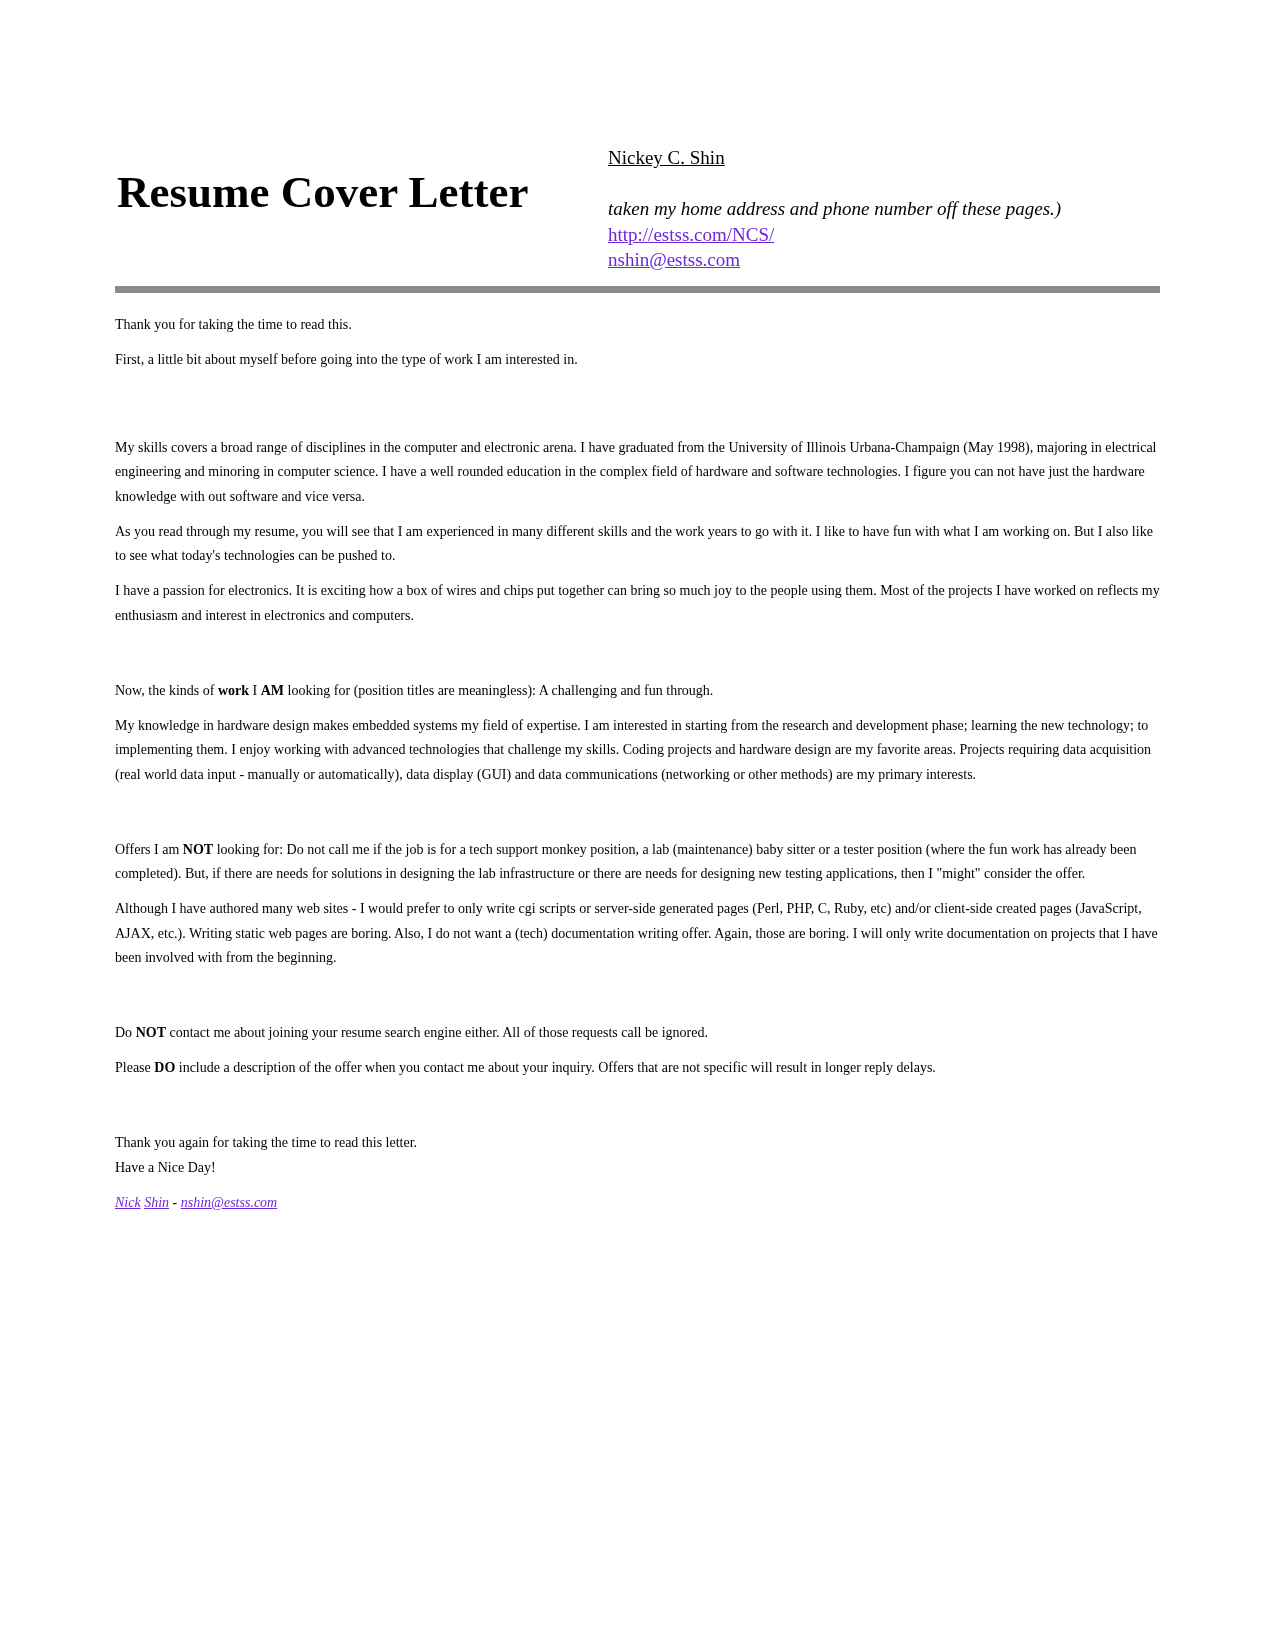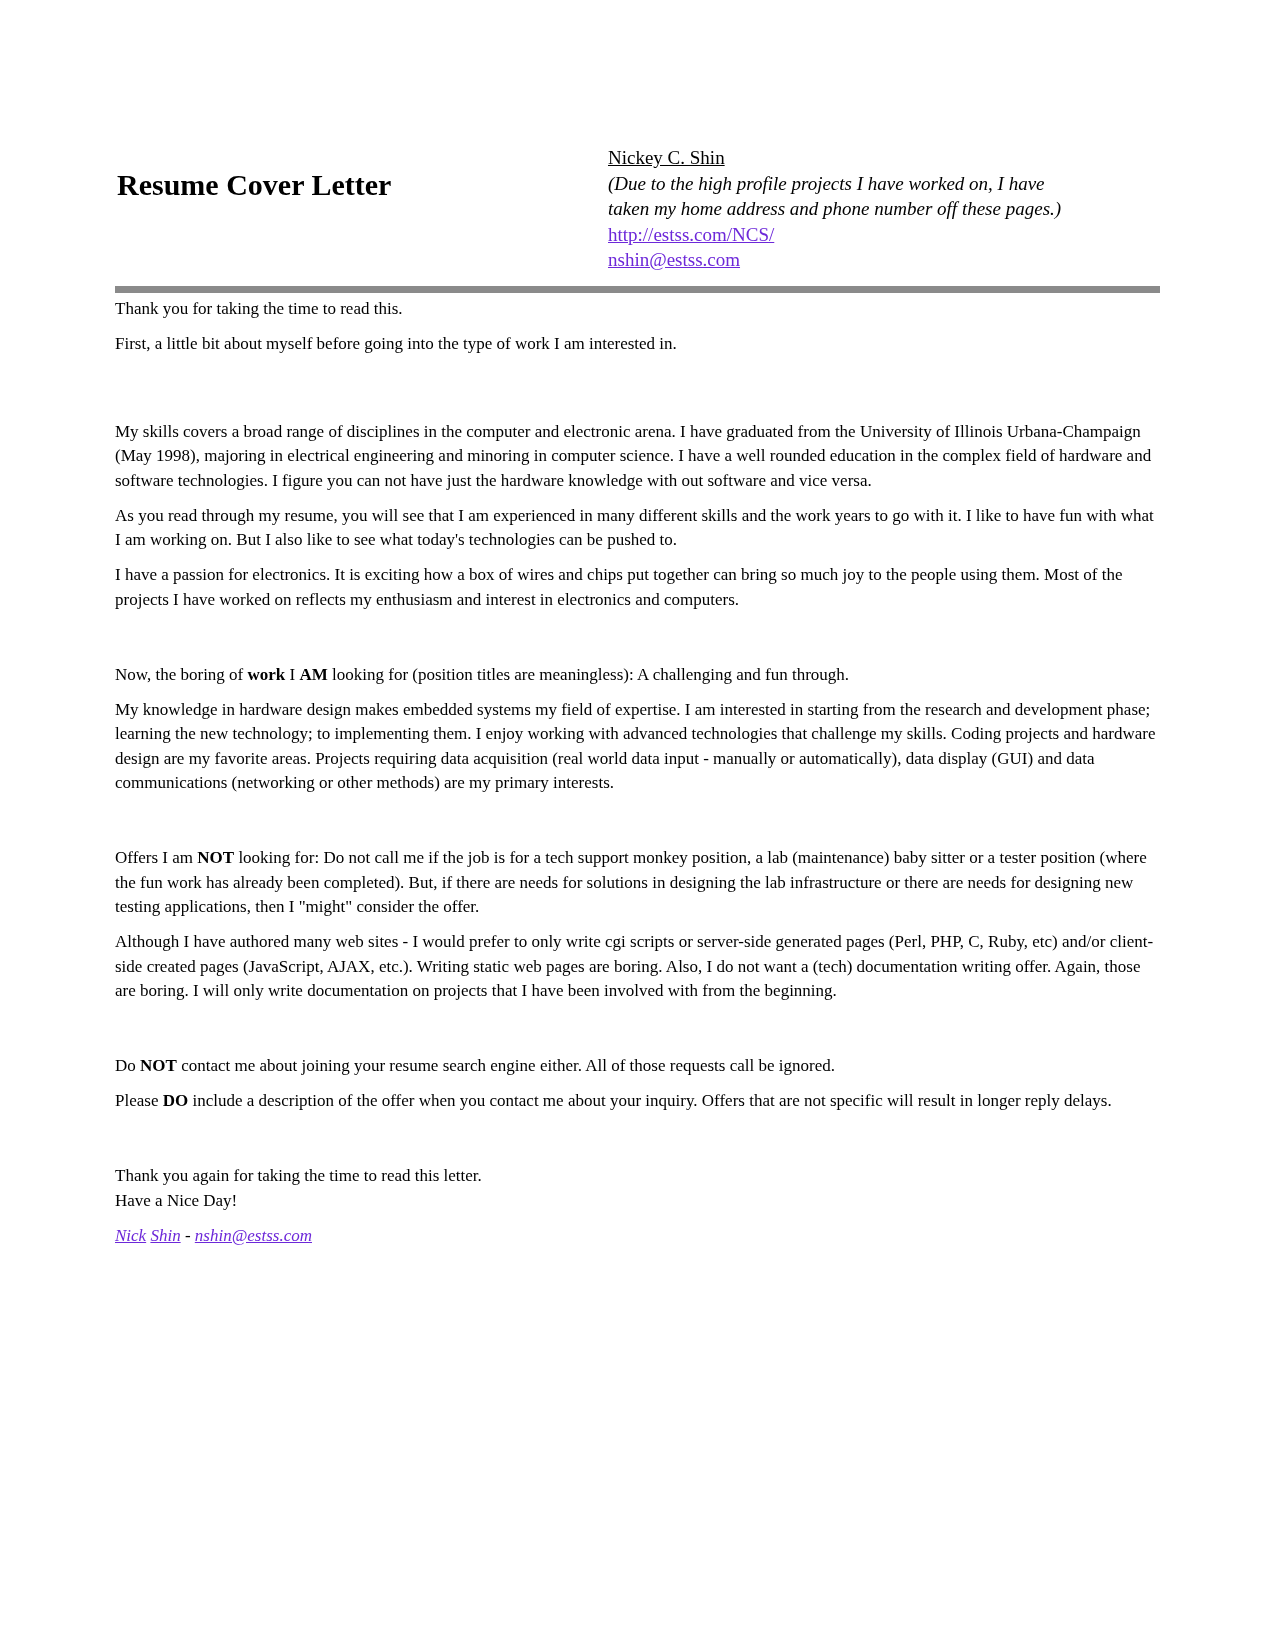--- a/index.html
+++ b/index.html
@@ -12,21 +12,21 @@
   }
   .page {
     box-sizing: border-box;
     width: 1275px; height: 1650px;
     padding: 145px 115px 0 115px;
   }
   
   .header { display: flex; align-items: flex-start; }
   .header-left { flex: 0 0 493px; }
   .doc-title {
-    font-size: 30px;
+    font-size: 45px;
     font-weight: bold;
     line-height: 1.1;
     margin: 23px 0 0 2px;
     white-space: nowrap;
   }
   .contact {
     flex: 1 1 auto;
     font-size: 19px;
     line-height: 25.5px;
   }
@@ -37,64 +37,64 @@
     text-decoration: underline;
     cursor: pointer;
   }
   .divider {
     height: 7px;
     background: #8a8a8a;
     margin-top: 13px;
   }
   
   .letter-body {
-    margin-top: 4px;
-    font-size: 17px;
+    margin-top: 20px;
+    font-size: 14px;
     line-height: 24.5px;
     max-width: 1045px;
   }
   .letter-body p { margin: 0 0 10.5px 0; }
   .spacer { height: 40px; }
   .spacer-xl { height: 53px; }
   .signature { font-style: italic; }
   .signature .sep { color: #000000; }
 </style>
 </head>
 <body>
 
 <div class="page">
 
   <div class="header">
     <div class="header-left">
       <div class="doc-title">Resume Cover Letter</div>
     </div>
     <div class="contact">
       <div class="contact-name">Nickey C. Shin</div>
-      <div class="contact-note"><span>(Due to the high profile projects I have worked on, I have</span><br><span>taken my home address and phone number off these pages.)</span></div>
+      <div class="contact-note"><br><span>taken my home address and phone number off these pages.)</span></div>
       <div><a class="link">http://estss.com/NCS/</a></div>
       <div><a class="link">nshin@estss.com</a></div>
     </div>
   </div>
 
   <div class="divider"></div>
 
   <div class="letter-body">
 
     <p>Thank you for taking the time to read this.</p>
     <p>First, a little bit about myself before going into the type of work I am interested in.</p>
 
     <div class="spacer-xl"></div>
 
     <p>My skills covers a broad range of disciplines in the computer and electronic arena. I have graduated from the University of Illinois Urbana-Champaign (May 1998), majoring in electrical engineering and minoring in computer science. I have a well rounded education in the complex field of hardware and software technologies. I figure you can not have just the hardware knowledge with out software and vice versa.</p>
     <p>As you read through my resume, you will see that I am experienced in many different skills and the work years to go with it. I like to have fun with what I am working on. But I also like to see what today's technologies can be pushed to.</p>
     <p>I have a passion for electronics. It is exciting how a box of wires and chips put together can bring so much joy to the people using them. Most of the projects I have worked on reflects my enthusiasm and interest in electronics and computers.</p>
 
     <div class="spacer"></div>
 
-    <p><span>Now, the boring of </span><b>work</b><span> I </span><b>AM</b><span> looking for (position titles are meaningless): A challenging and fun through.</span></p>
+    <p><span>Now, the kinds of </span><b>work</b><span> I </span><b>AM</b><span> looking for (position titles are meaningless): A challenging and fun through.</span></p>
     <p>My knowledge in hardware design makes embedded systems my field of expertise. I am interested in starting from the research and development phase; learning the new technology; to implementing them. I enjoy working with advanced technologies that challenge my skills. Coding projects and hardware design are my favorite areas. Projects requiring data acquisition (real world data input - manually or automatically), data display (GUI) and data communications (networking or other methods) are my primary interests.</p>
 
     <div class="spacer"></div>
 
     <p><span>Offers I am </span><b>NOT</b><span> looking for: Do not call me if the job is for a tech support monkey position, a lab (maintenance) baby sitter or a tester position (where the fun work has already been completed). But, if there are needs for solutions in designing the lab infrastructure or there are needs for designing new testing applications, then I "might" consider the offer.</span></p>
     <p>Although I have authored many web sites - I would prefer to only write cgi scripts or server-side generated pages (Perl, PHP, C, Ruby, etc) and/or client-side created pages (JavaScript, AJAX, etc.). Writing static web pages are boring. Also, I do not want a (tech) documentation writing offer. Again, those are boring. I will only write documentation on projects that I have been involved with from the beginning.</p>
 
     <div class="spacer"></div>
 
     <p><span>Do </span><b>NOT</b><span> contact me about joining your resume search engine either. All of those requests call be ignored.</span></p>

